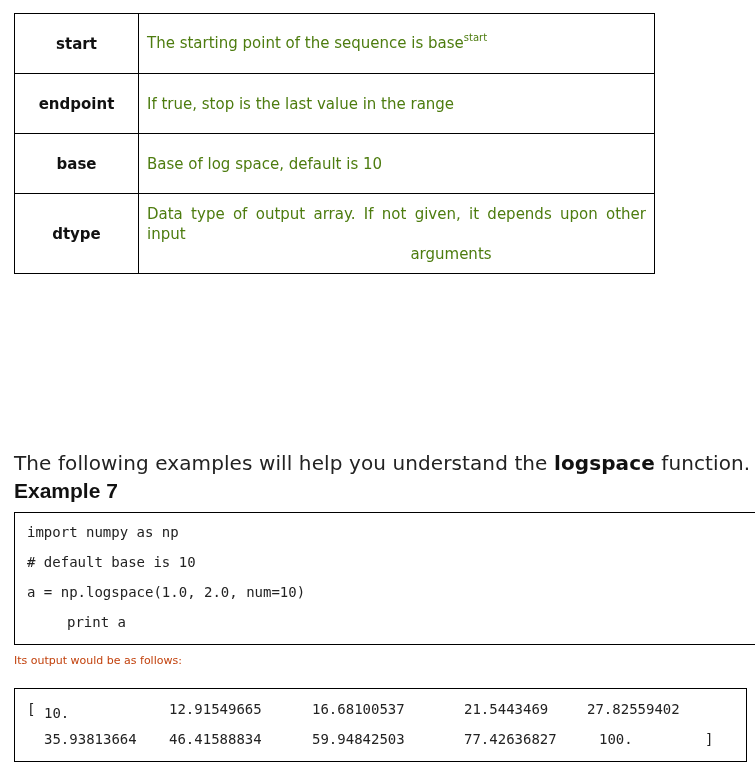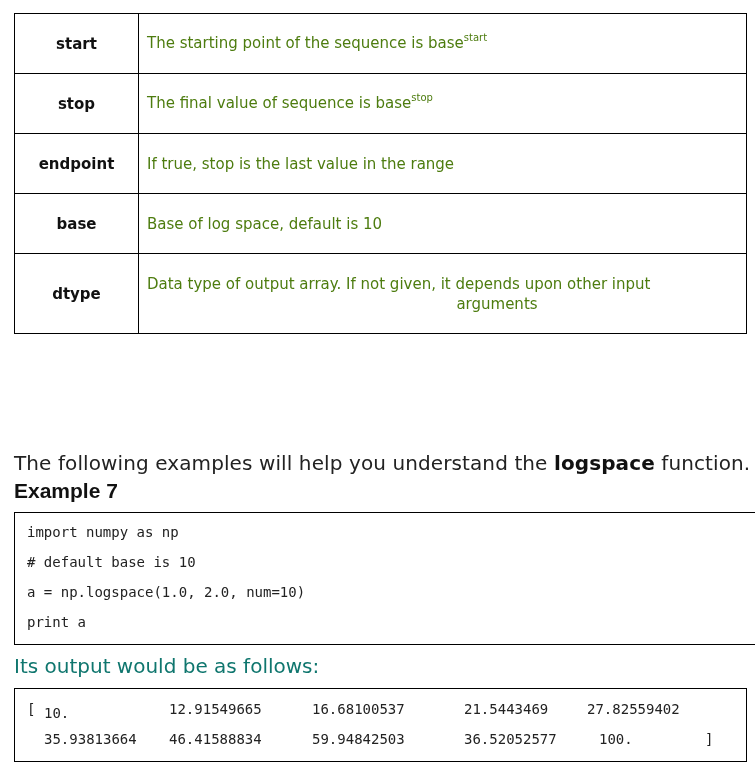--- a/index.html
+++ b/index.html
@@ -1,21 +1,21 @@
 <!DOCTYPE html>
 <html><head>
   <meta charset="utf-8">
   <style>
     html, body { margin: 0; padding: 0; background: #ffffff; }
     body {
       width: 755px; height: 768px; position: relative; overflow: hidden;
       font-family: "DejaVu Sans", sans-serif; color: #000000;
     }
     .param-table {
-      position: absolute; left: 14px; top: 13px; width: 733px;
+      position: absolute; left: 14px; top: 13px; width: 641px;
       border-collapse: collapse; table-layout: fixed;
     }
     .param-table td {
       border: 1px solid #000000; padding: 0;
       font-size: 15px; color: #4d7c0f;
     }
     .param-table td.name {
       width: 123px; text-align: center; font-weight: bold; color: #111111;
     }
     .param-table td.desc {
@@ -41,47 +41,41 @@
     .code-box {
       position: absolute; left: 14px; top: 512px; width: 731px; height: 131px;
       border: 1px solid #000000; background: #ffffff; padding-left: 20px;
     }
     .code-line {
       position: absolute; left: 12px;
       font-family: "DejaVu Sans Mono", monospace; font-size: 14px; color: #222222;
     }
     .output-label {
       position: absolute; left: 14px; top: 654px;
-      font-size: 20px; color: #0f766e;
+      font-size: 11px; color: #c2410c;
     }
     .output-box {
       position: absolute; left: 14px; top: 688px; width: 731px; height: 72px;
       border: 1px solid #000000; background: #ffffff;
     }
     .out-cell {
       position: absolute;
       font-family: "DejaVu Sans Mono", monospace; font-size: 14px; color: #222222;
       white-space: pre;
     }
   </style>
 </head>
 <body>
 
 <table class="param-table">
   <tbody>
       <tr>
     <td class="name">start</td>
     <td class="desc">
           <div class="desc-inner"><span>The starting point of the sequence is base</span><sup>start</sup></div>
-        </td>
-  </tr>
-  <tr>
-    <td class="name">stop</td>
-    <td class="desc">
-          <div class="desc-inner"><span>The final value of sequence is base</span><sup>stop</sup></div>
         </td>
   </tr>
   <tr>
     <td class="name">endpoint</td>
     <td class="desc">If true, stop is the last value in the range</td>
   </tr>
   <tr>
     <td class="name">base</td>
     <td class="desc">Base of log space, default is 10</td>
   </tr>
@@ -93,32 +87,32 @@
   </table>
 
 <div class="intro"><span>The following examples will help you understand the </span><b>logspace</b><span> function.</span></div>
 
 <div class="example-title">Example 7</div>
 
 <div class="code-box">
   <div class="code-line" style="top:11px;">import numpy as np</div>
   <div class="code-line" style="top:41px;"># default base is 10</div>
   <div class="code-line" style="top:71px;">a = np.logspace(1.0, 2.0, num=10)</div>
-  <div class="code-line" style="top:101px;">print a</div>
+  <div class="code-line" style="top:101px;margin-left:40px;">print a</div>
 </div>
 
 <div class="output-label">Its output would be as follows:</div>
 
 <div class="output-box">
   <span class="out-cell" style="left:12px; top:12px;">[</span>
   <span class="out-cell" style="left:29px; top:16px;">10.</span>
   <span class="out-cell" style="left:154px; top:12px;">12.91549665</span>
   <span class="out-cell" style="left:297px; top:12px;">16.68100537</span>
   <span class="out-cell" style="left:449px; top:12px;">21.5443469</span>
   <span class="out-cell" style="left:572px; top:12px;text-align:right;">27.82559402</span>
 
   <span class="out-cell" style="left:29px; top:42px;">35.93813664</span>
   <span class="out-cell" style="left:154px; top:42px;">46.41588834</span>
   <span class="out-cell" style="left:297px; top:42px;">59.94842503</span>
-  <span class="out-cell" style="left:449px; top:42px;">36.52052577</span>
+  <span class="out-cell" style="left:449px; top:42px;">77.42636827</span>
   <span class="out-cell" style="left:584px; top:42px;text-align:center;">100.</span>
   <span class="out-cell" style="left:690px; top:42px;">]</span>
 </div>
 
 </body></html>

